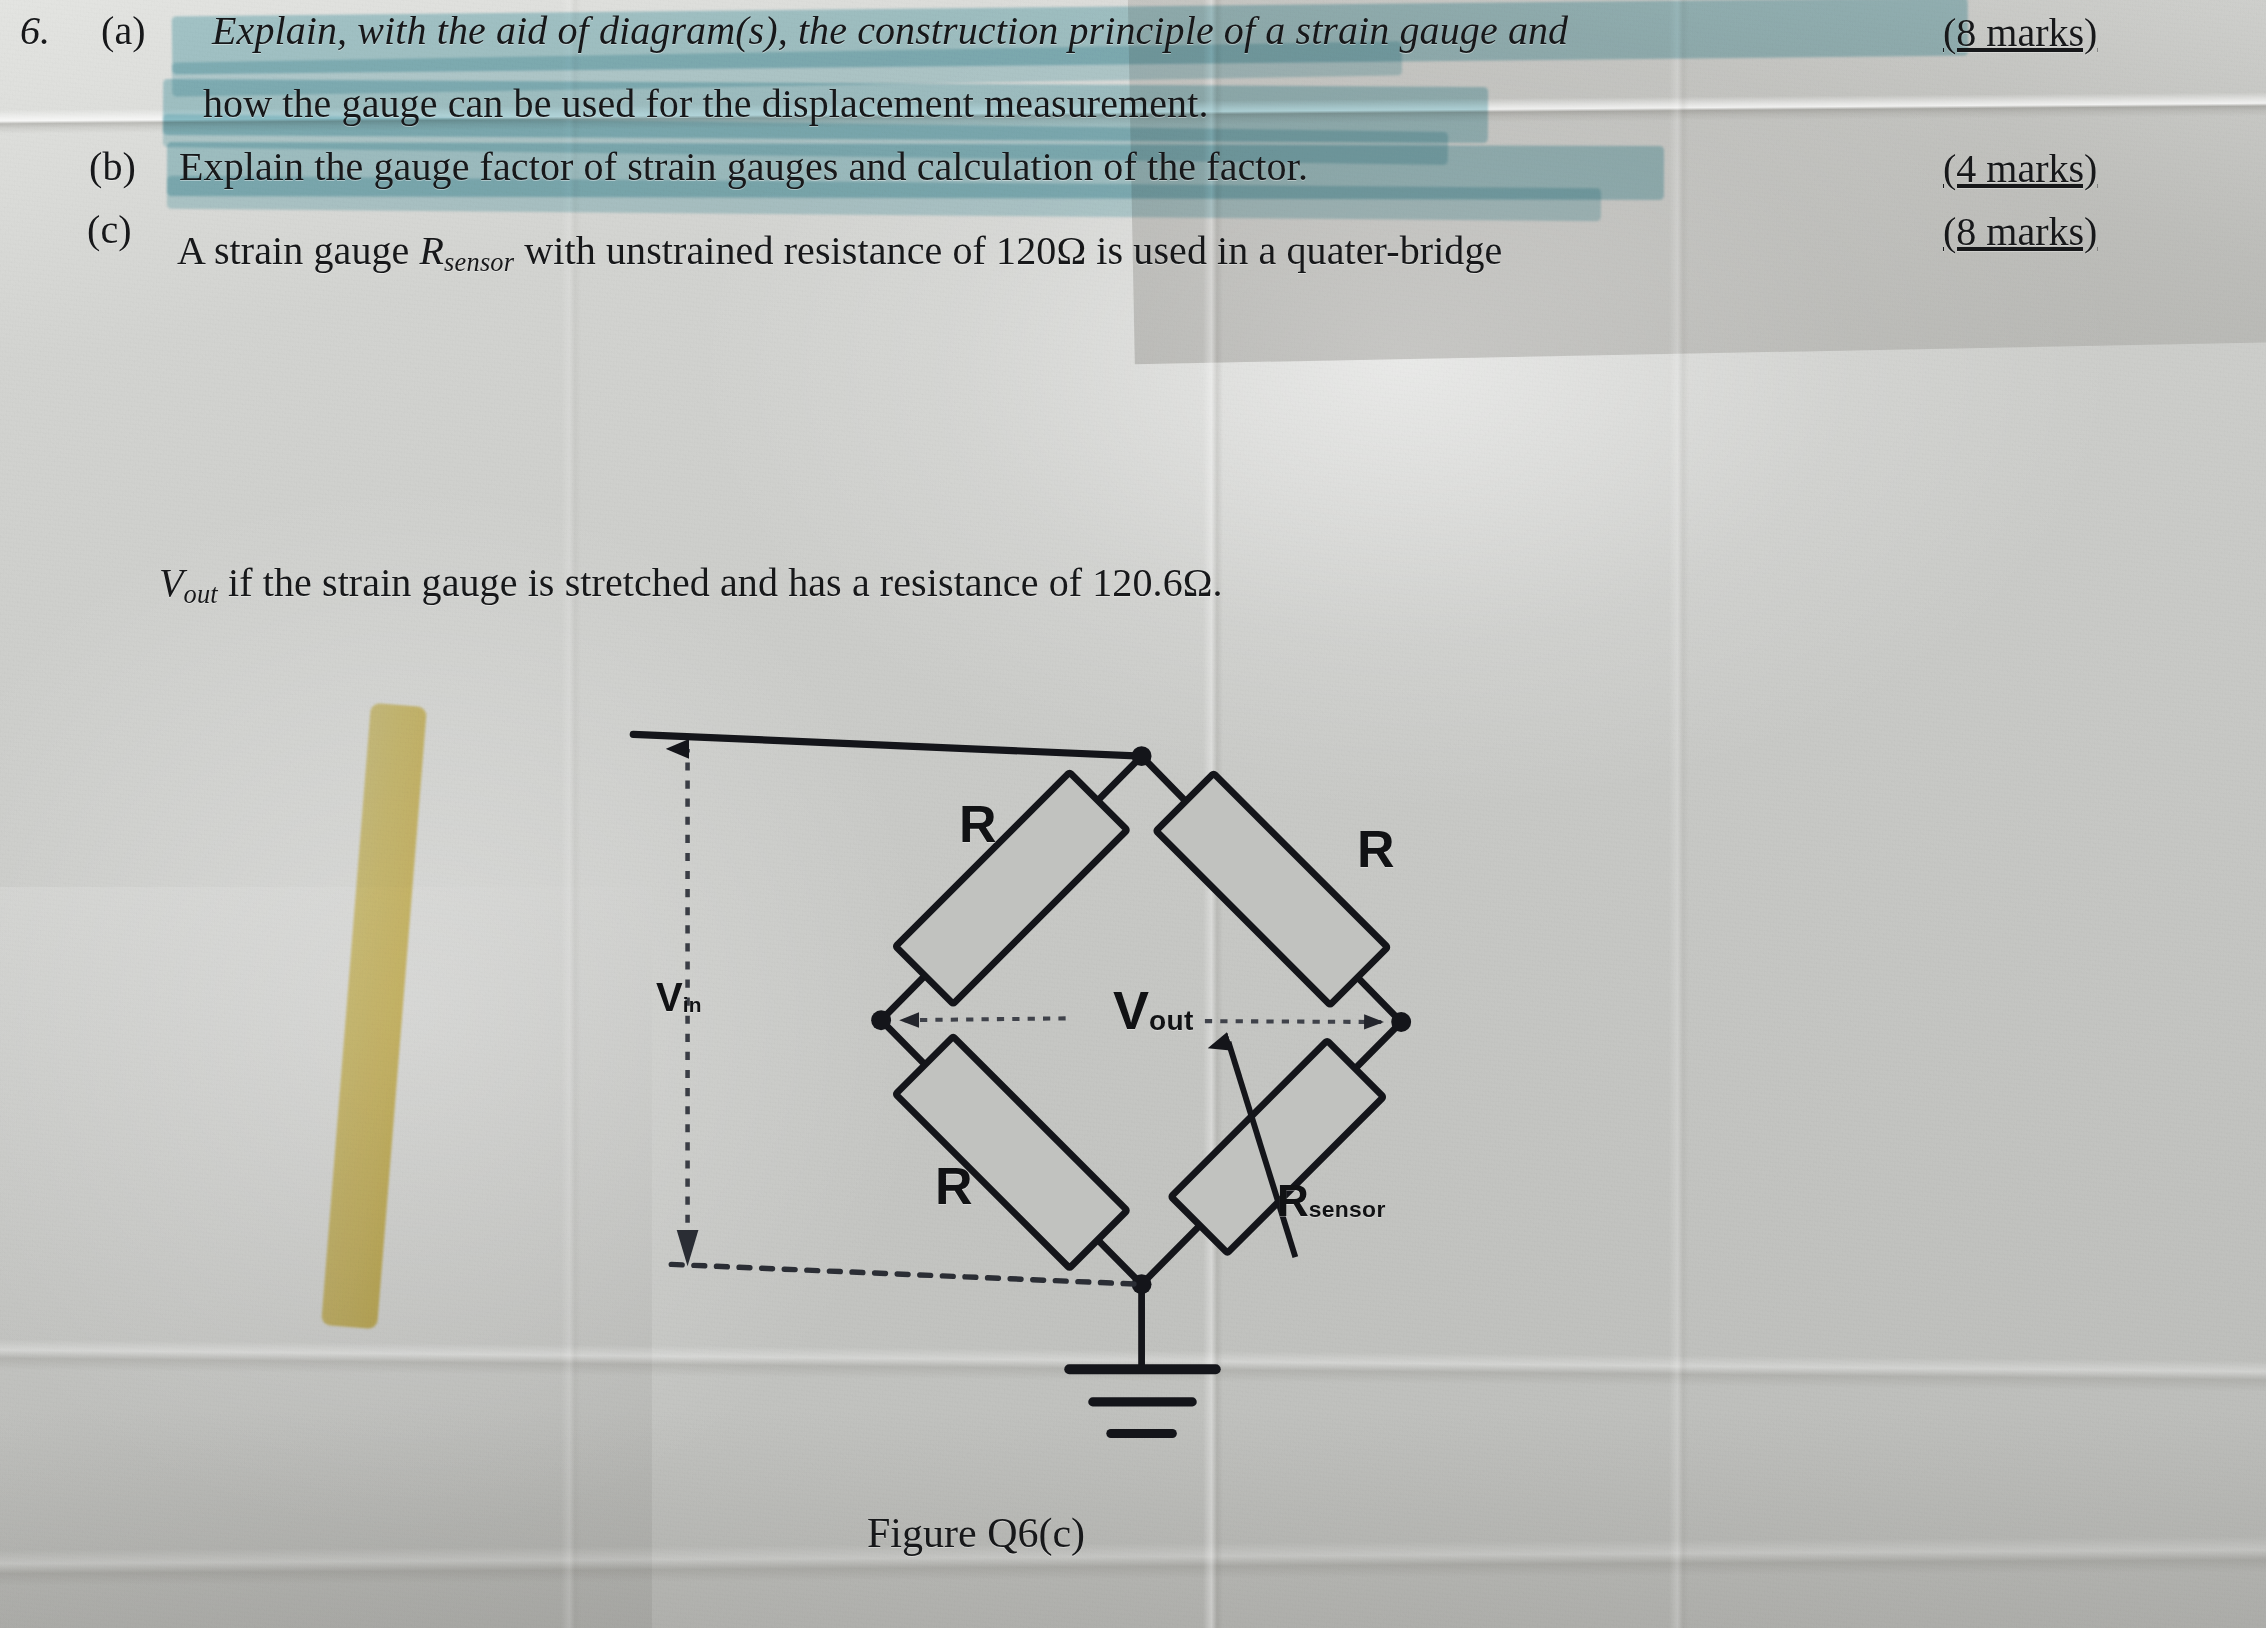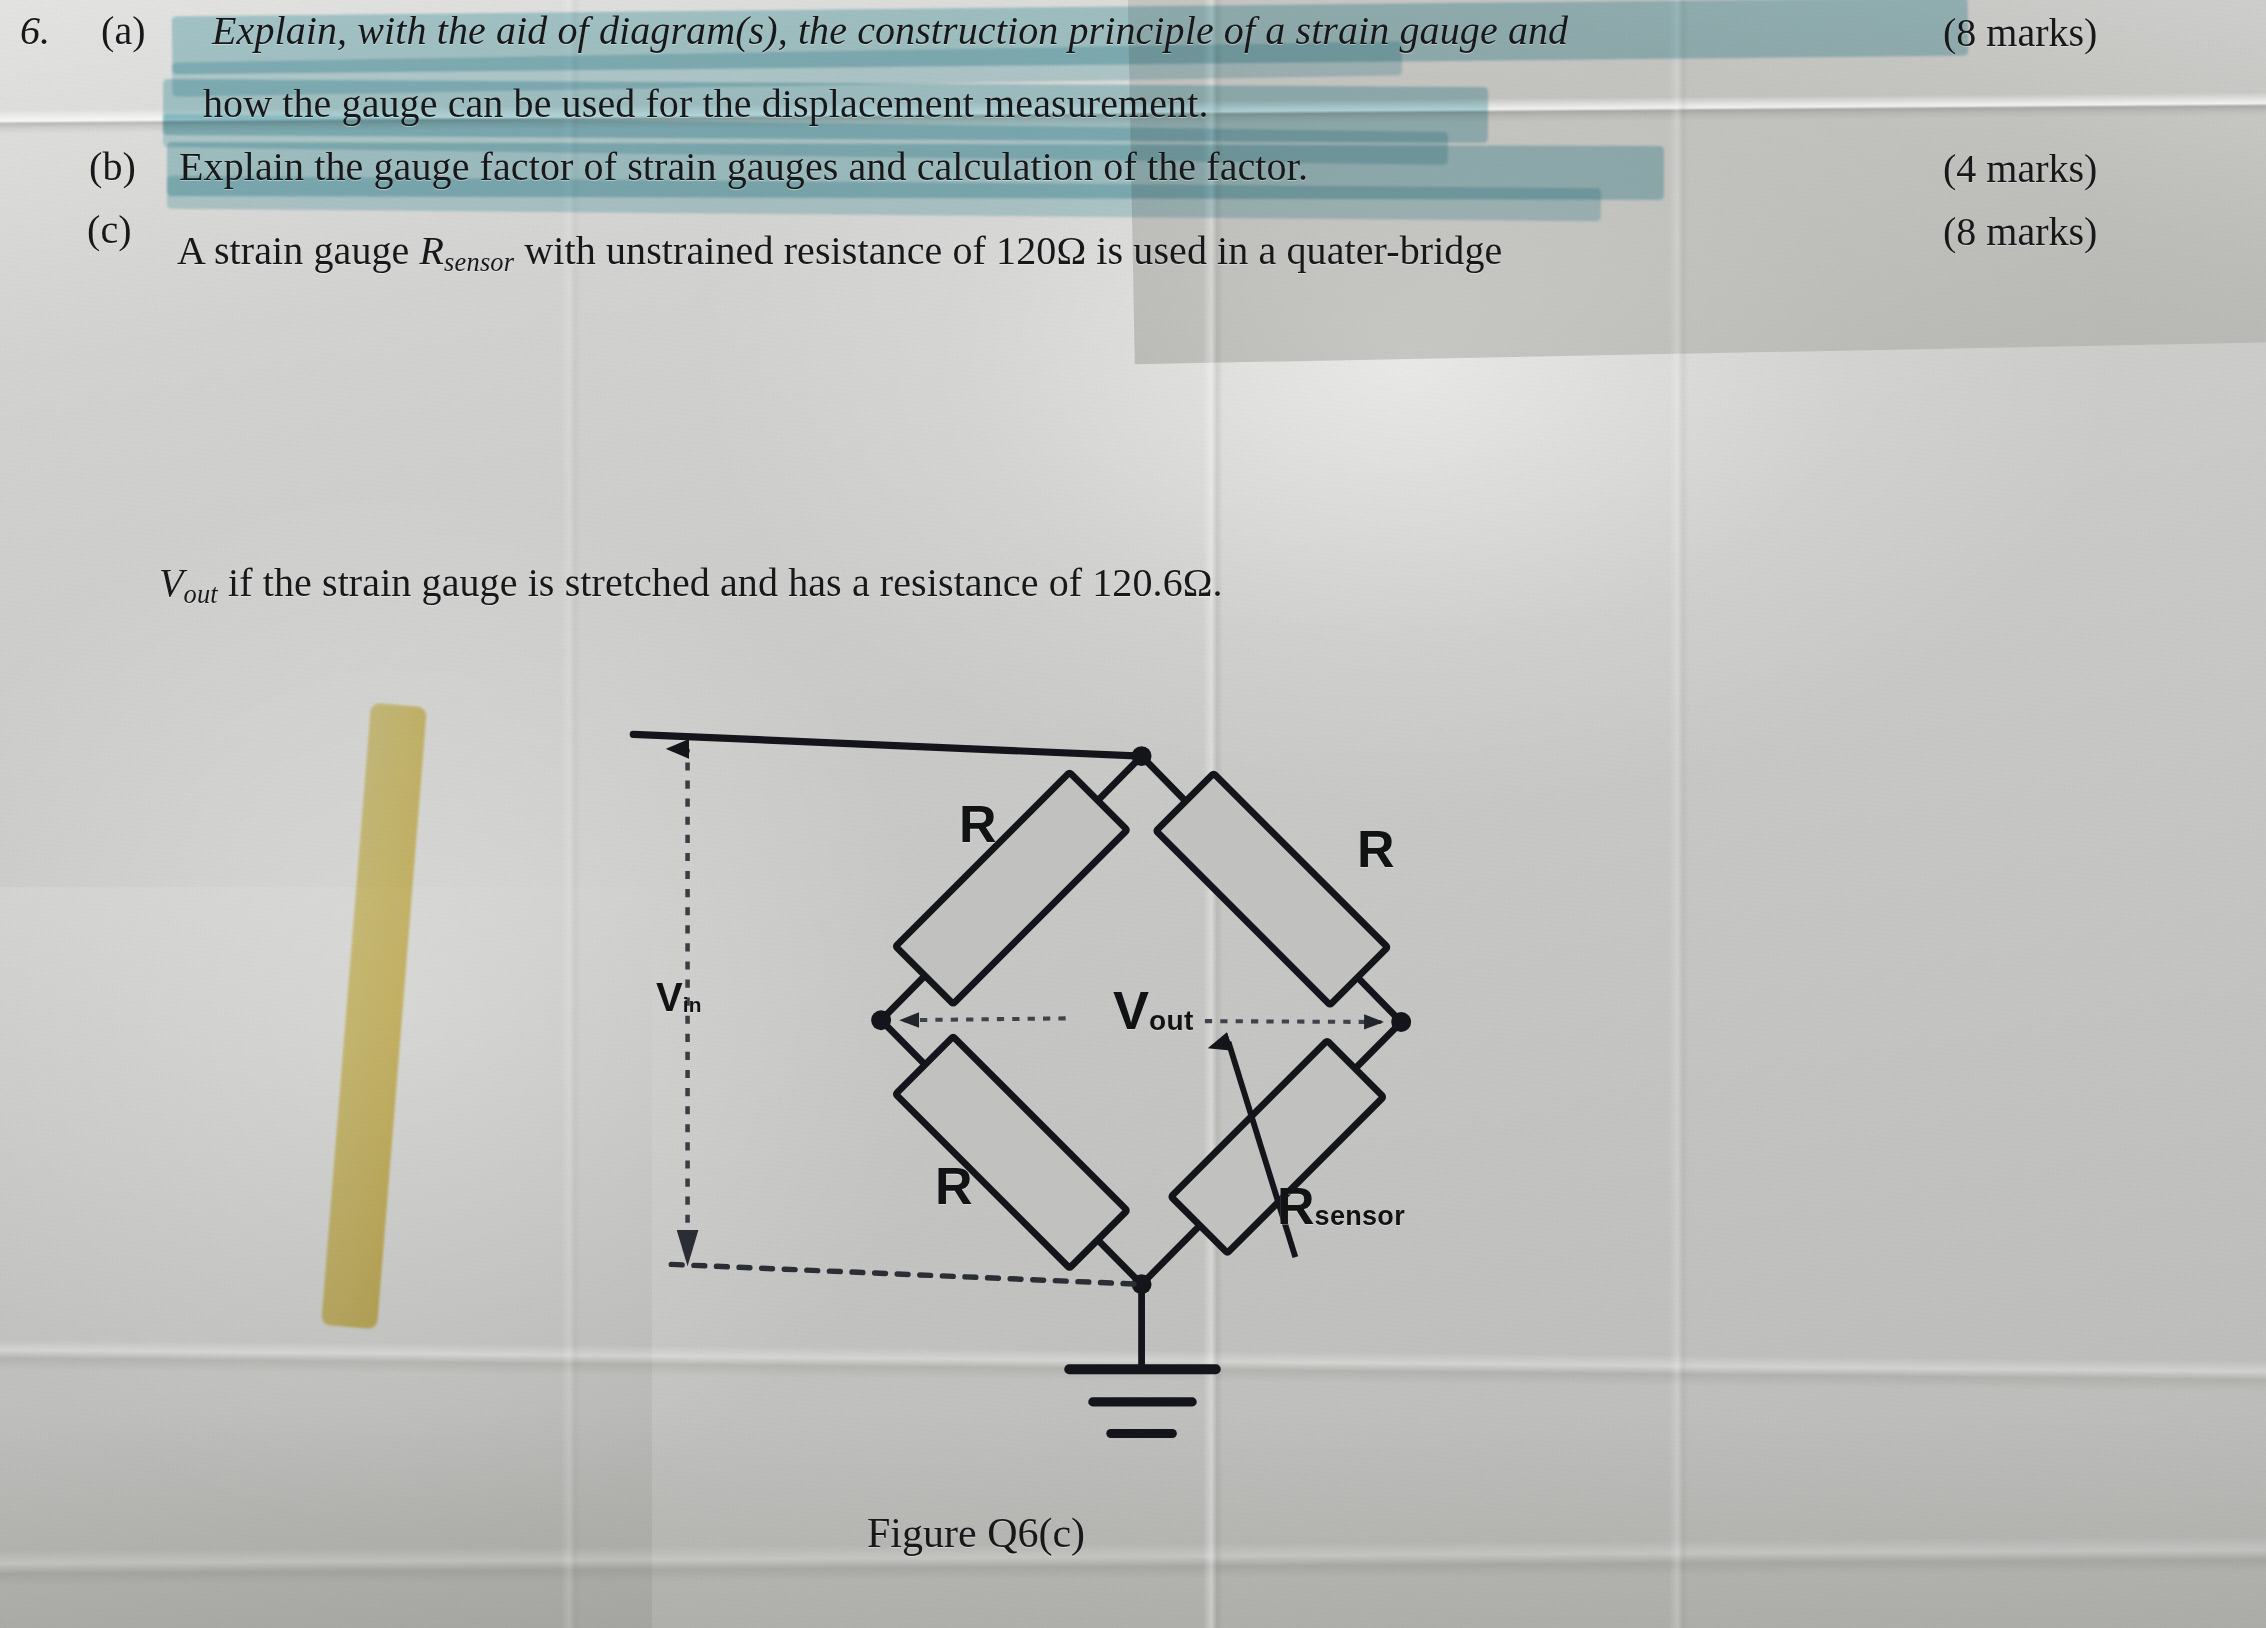--- a/index.html
+++ b/index.html
@@ -117,20 +117,21 @@
     font-style: italic;
     vertical-align: -0.28em;
     letter-spacing: 0.2px;
   }
   .marks {
     position: absolute;
     white-space: nowrap;
     color: #17181a;
     font-size: 40px;
     text-shadow: 0 0.9px 0 rgba(255,255,255,0.30);
+    text-decoration: underline;
   }
 
   
   .hl {
     position: absolute;
     background: #a5d2da;
     opacity: .80;
     mix-blend-mode: multiply;
     border-radius: 4.5px;
     filter: blur(1.1px);
@@ -295,21 +296,21 @@
     <g>
       <line x1="1178" y1="1126" x2="996" y2="1128" stroke="#3f424a" stroke-width="4.5" stroke-dasharray="8 9" marker-end="url(#arrSmall)"></line>
       <line x1="1332" y1="1129" x2="1528" y2="1130" stroke="#3f424a" stroke-width="4.5" stroke-dasharray="8 9" marker-end="url(#arrSmall)"></line>
     </g>
   </svg>
 
   <div class="fig-label" style="left:959px; top:794px; font-size:52px;">R</div>
   <div class="fig-label" style="left:1357px; top:819px; font-size:52px;">R</div>
   <div class="fig-label" style="left:935px; top:1156px; font-size:52px;">R</div>
 
-  <div class="fig-label" style="left:1277px; top:1176px; font-size:52px;"><span>R</span><span class="s">sensor</span></div>
+  <div class="fig-label" style="left:1277px; top:1176px; font-size:44px;"><span>R</span><span class="s">sensor</span></div>
 
   <div class="fig-label" style="left:656px; top:975px; font-size:40px;"><span>V</span><span class="s">in</span></div>
 
   <div class="fig-label" style="left:1113px; top:979px; font-size:54px;"><span>V</span><span class="s">out</span></div>
 
   <div class="caption" style="left:867px; top:1509px;">Figure Q6(c)</div>
 
 </div>
 
 

